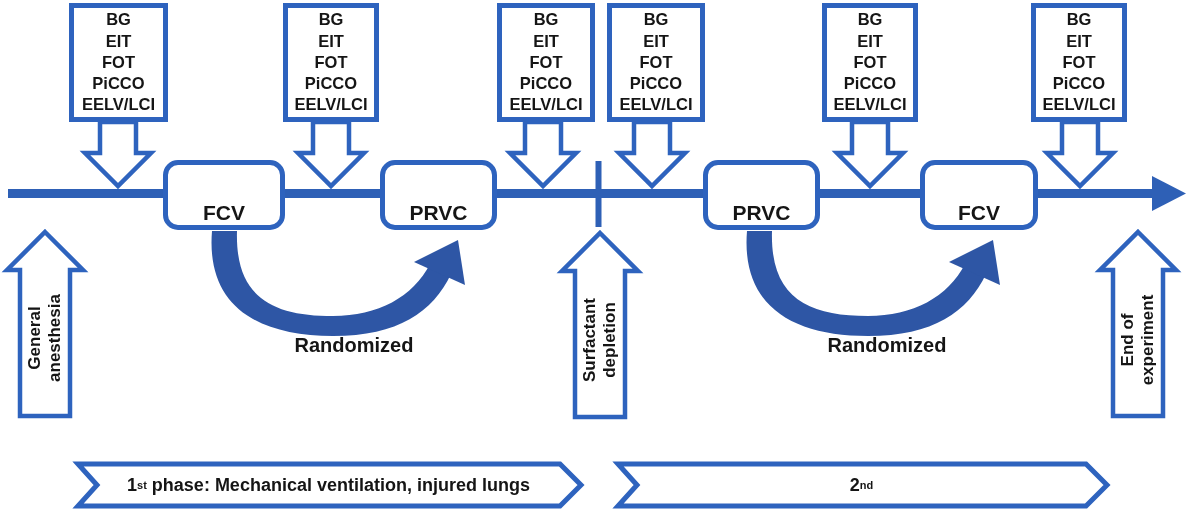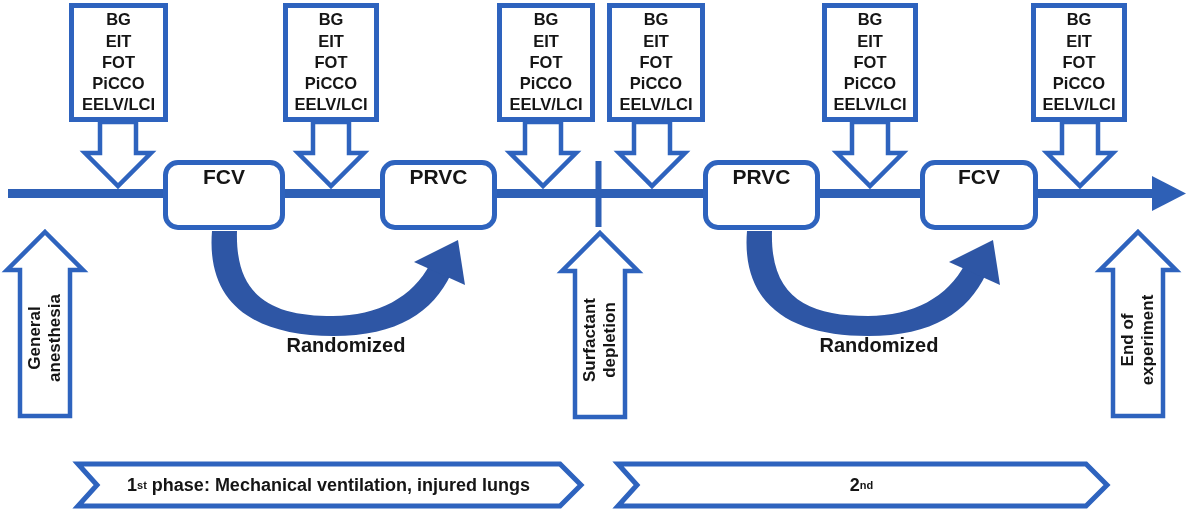--- a/index.html
+++ b/index.html
@@ -20,30 +20,30 @@
 
   .meas-box{
     position:absolute;top:3px;height:119px;box-sizing:border-box;
     border:5px solid var(--c-accent);background:#fff;
     display:flex;flex-direction:column;justify-content:center;align-items:center;
     font-weight:bold;font-size:16.5px;line-height:21.3px;text-align:center;
   }
   .mode-box{
     position:absolute;top:160px;height:70px;box-sizing:border-box;
     border:5px solid var(--c-accent);border-radius:15px;background:#fff;
-    display:flex;justify-content:center;align-items:flex-start;
+    display:flex;justify-content:center;align-items:flex-end;
     font-weight:bold;font-size:21px;
   }
   .vlabel{
     position:absolute;transform:translate(-50%,-50%) rotate(-90deg);
     font-weight:bold;font-size:17px;line-height:20px;text-align:center;white-space:nowrap;
   }
   .rand-label{
     position:absolute;transform:translate(-50%,-50%);
-    font-weight:bold;font-size:20px;white-space:nowrap;
+    font-weight:bold;font-size:20px;white-space:nowrap;margin-left:8px;
   }
   .banner-text{
     position:absolute;top:465px;height:40px;display:flex;justify-content:center;align-items:center;
     font-weight:bold;font-size:18px;white-space:pre;
   }
   .banner-text sup{font-size:11px;font-weight:bold;line-height:0;}
 </style>
 </head>
 <body>
 

